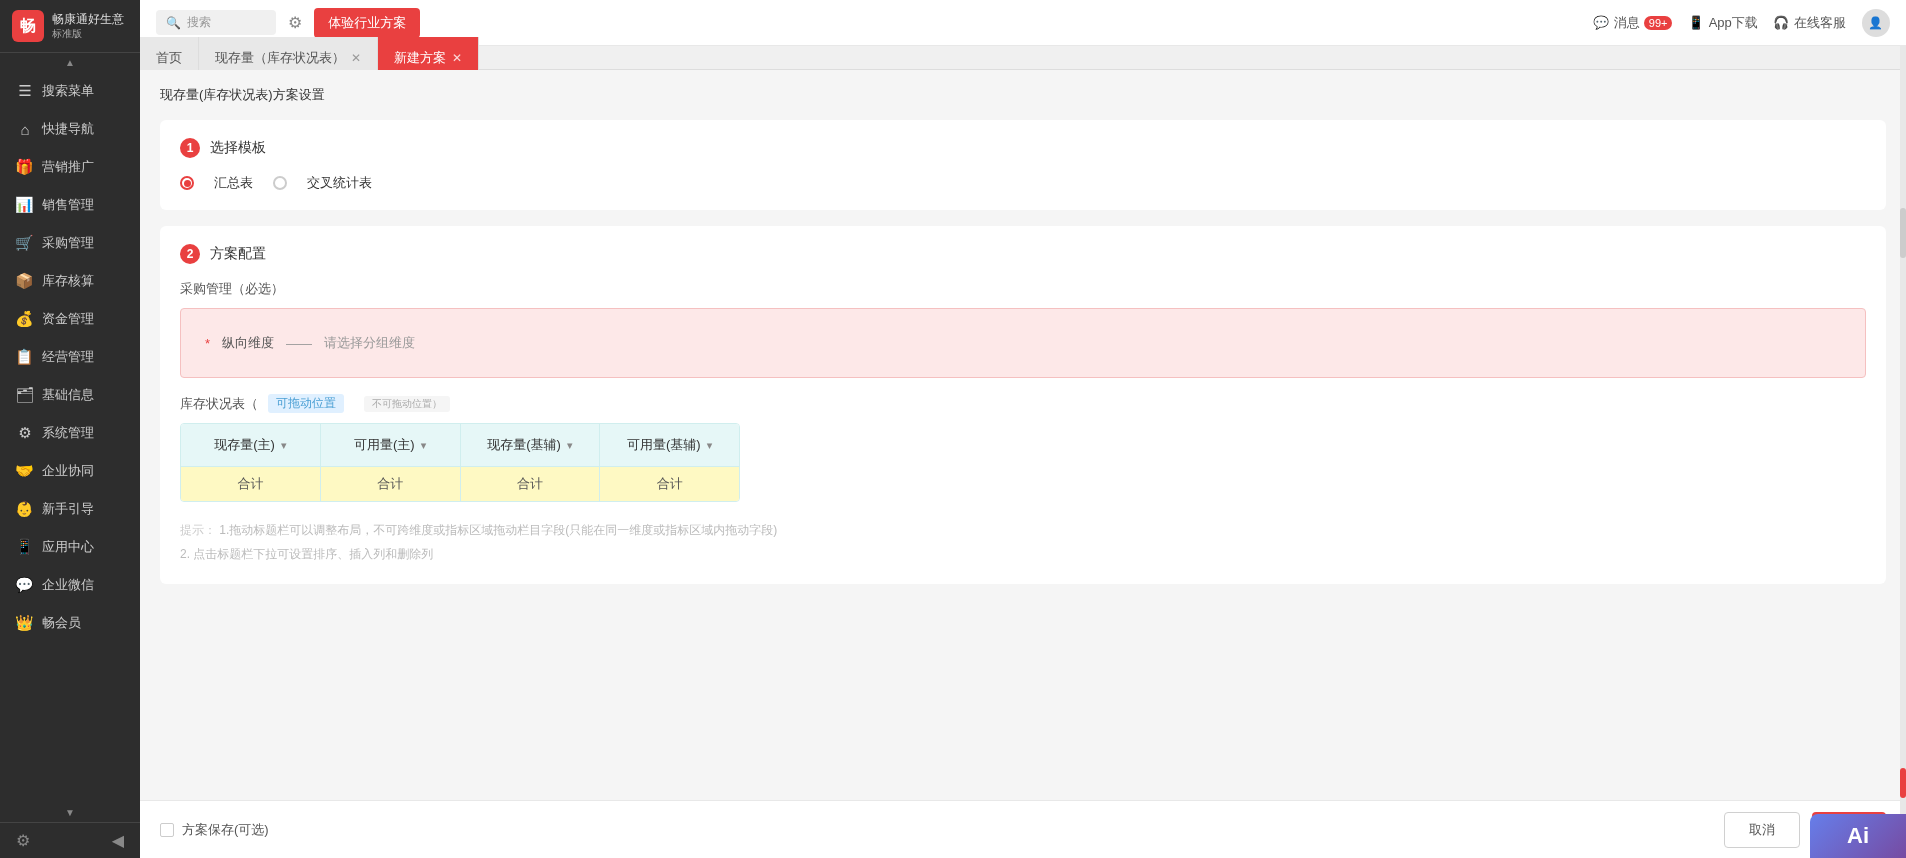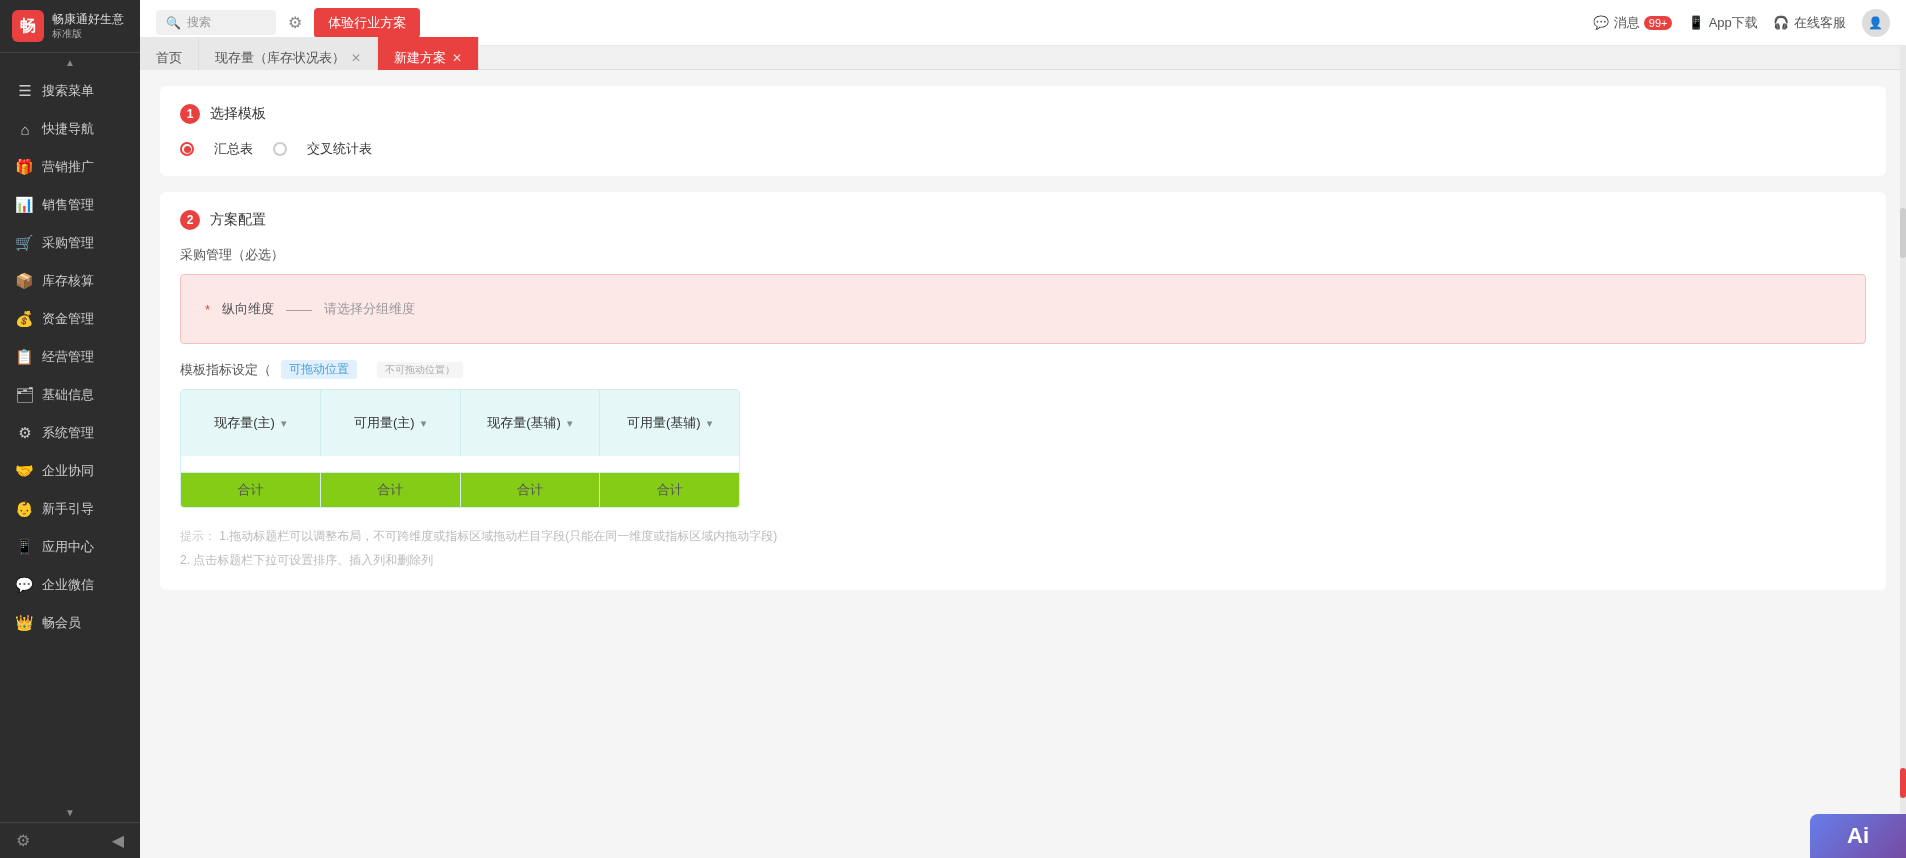--- a/index.html
+++ b/index.html
@@ -168,31 +168,30 @@
     .stats-table {
       border: 1px solid #d0eeee;
       border-radius: 4px;
       overflow: hidden;
       width: 560px;
     }
     .stats-table-header {
       display: flex; background: #e6f7f7;
     }
     .stats-col {
-      flex: 1; padding: 24px 10px;
+      flex: 1; padding: 12px 10px;
       border-right: 1px solid #d0eeee;
       display: flex; align-items: center; justify-content: center; gap: 6px;
       font-size: 13px; color: #333;
     }
     .stats-col:last-child { border-right: none; }
     .stats-col-chevron { color: #888; font-size: 11px; }
     .stats-table-row {
-      display: flex; background: #84cc16;
+      display: flex; background: #fef9c3;
       border-top: 1px solid #d0eeee;
-      margin-top: 16px;
     }
     .stats-cell {
       flex: 1; padding: 8px 10px;
       border-right: 1px solid #d0eeee;
       text-align: center; font-size: 13px; color: #555;
     }
     .stats-cell:last-child { border-right: none; }
 
     .tips-section { margin-top: 16px; font-size: 12px; color: #bbb; line-height: 2; }
     .tips-title { color: #ccc; }
@@ -347,20 +346,21 @@
       <span class="tab-close">✕</span>
     </div>
     <div class="tab new-plan active">
       <span>新建方案</span>
       <span class="tab-close">✕</span>
     </div>
   </div>
 
   <div style="flex:1; display:flex; flex-direction:column; overflow:hidden;">
     <div class="content">
+      <div class="page-title">现存量(库存状况表)方案设置</div>
 
       <div class="section-card">
         <div class="step-header">
           <div class="step-num">1</div>
           <span class="step-title">选择模板</span>
         </div>
         <div class="radio-group">
           <label class="radio-label">
             <div class="radio-circle checked"></div>
             <span>汇总表</span>
@@ -383,21 +383,21 @@
         <div class="dimension-box">
           <div class="dimension-placeholder">
             <span style="color:#e94040;">*</span>
             <span>纵向维度</span>
             <span class="dimension-dash">——</span>
             <span class="dimension-hint">请选择分组维度</span>
           </div>
         </div>
 
         <div class="indicator-settings">
-          <span>模板指标设定（</span>
+          <span>库存状况表（</span>
           <span class="draggable-badge">可拖动位置</span>
           <span></span>
           <span class="non-draggable-badge">不可拖动位置）</span>
         </div>
 
         <div class="stats-section">
           <div class="stats-table">
             <div class="stats-table-header">
               <div class="stats-col">
                 <span>现存量(主)</span>
@@ -427,20 +427,30 @@
 
         <div class="tips-section">
           <span class="tips-title">提示：</span>
           <span>1.拖动标题栏可以调整布局，不可跨维度或指标区域拖动栏目字段(只能在同一维度或指标区域内拖动字段)</span>
           <br>
           <span>2. 点击标题栏下拉可设置排序、插入列和删除列</span>
         </div>
       </div>
     </div>
 
+    <div class="bottom-bar">
+      <div class="save-option">
+        <div class="checkbox"></div>
+        <span>方案保存(可选)</span>
+      </div>
+      <div class="action-btns">
+        <button class="btn-cancel">取消</button>
+        <button class="btn-query">查询</button>
+      </div>
+    </div>
   </div>
 </div>
 
 <div style="position:fixed; right:0; top:46px; bottom:0; width:6px; background:#e8e8e8;">
   <div style="position:absolute; right:0; top:20%; width:6px; height:50px; background:#ccc; border-radius:3px;"></div>
   <div style="position:absolute; right:0; bottom:60px; width:6px; height:30px; background:#e94040; border-radius:3px;"></div>
 </div>
 
 <div class="ai-badge">Ai</div>
 

